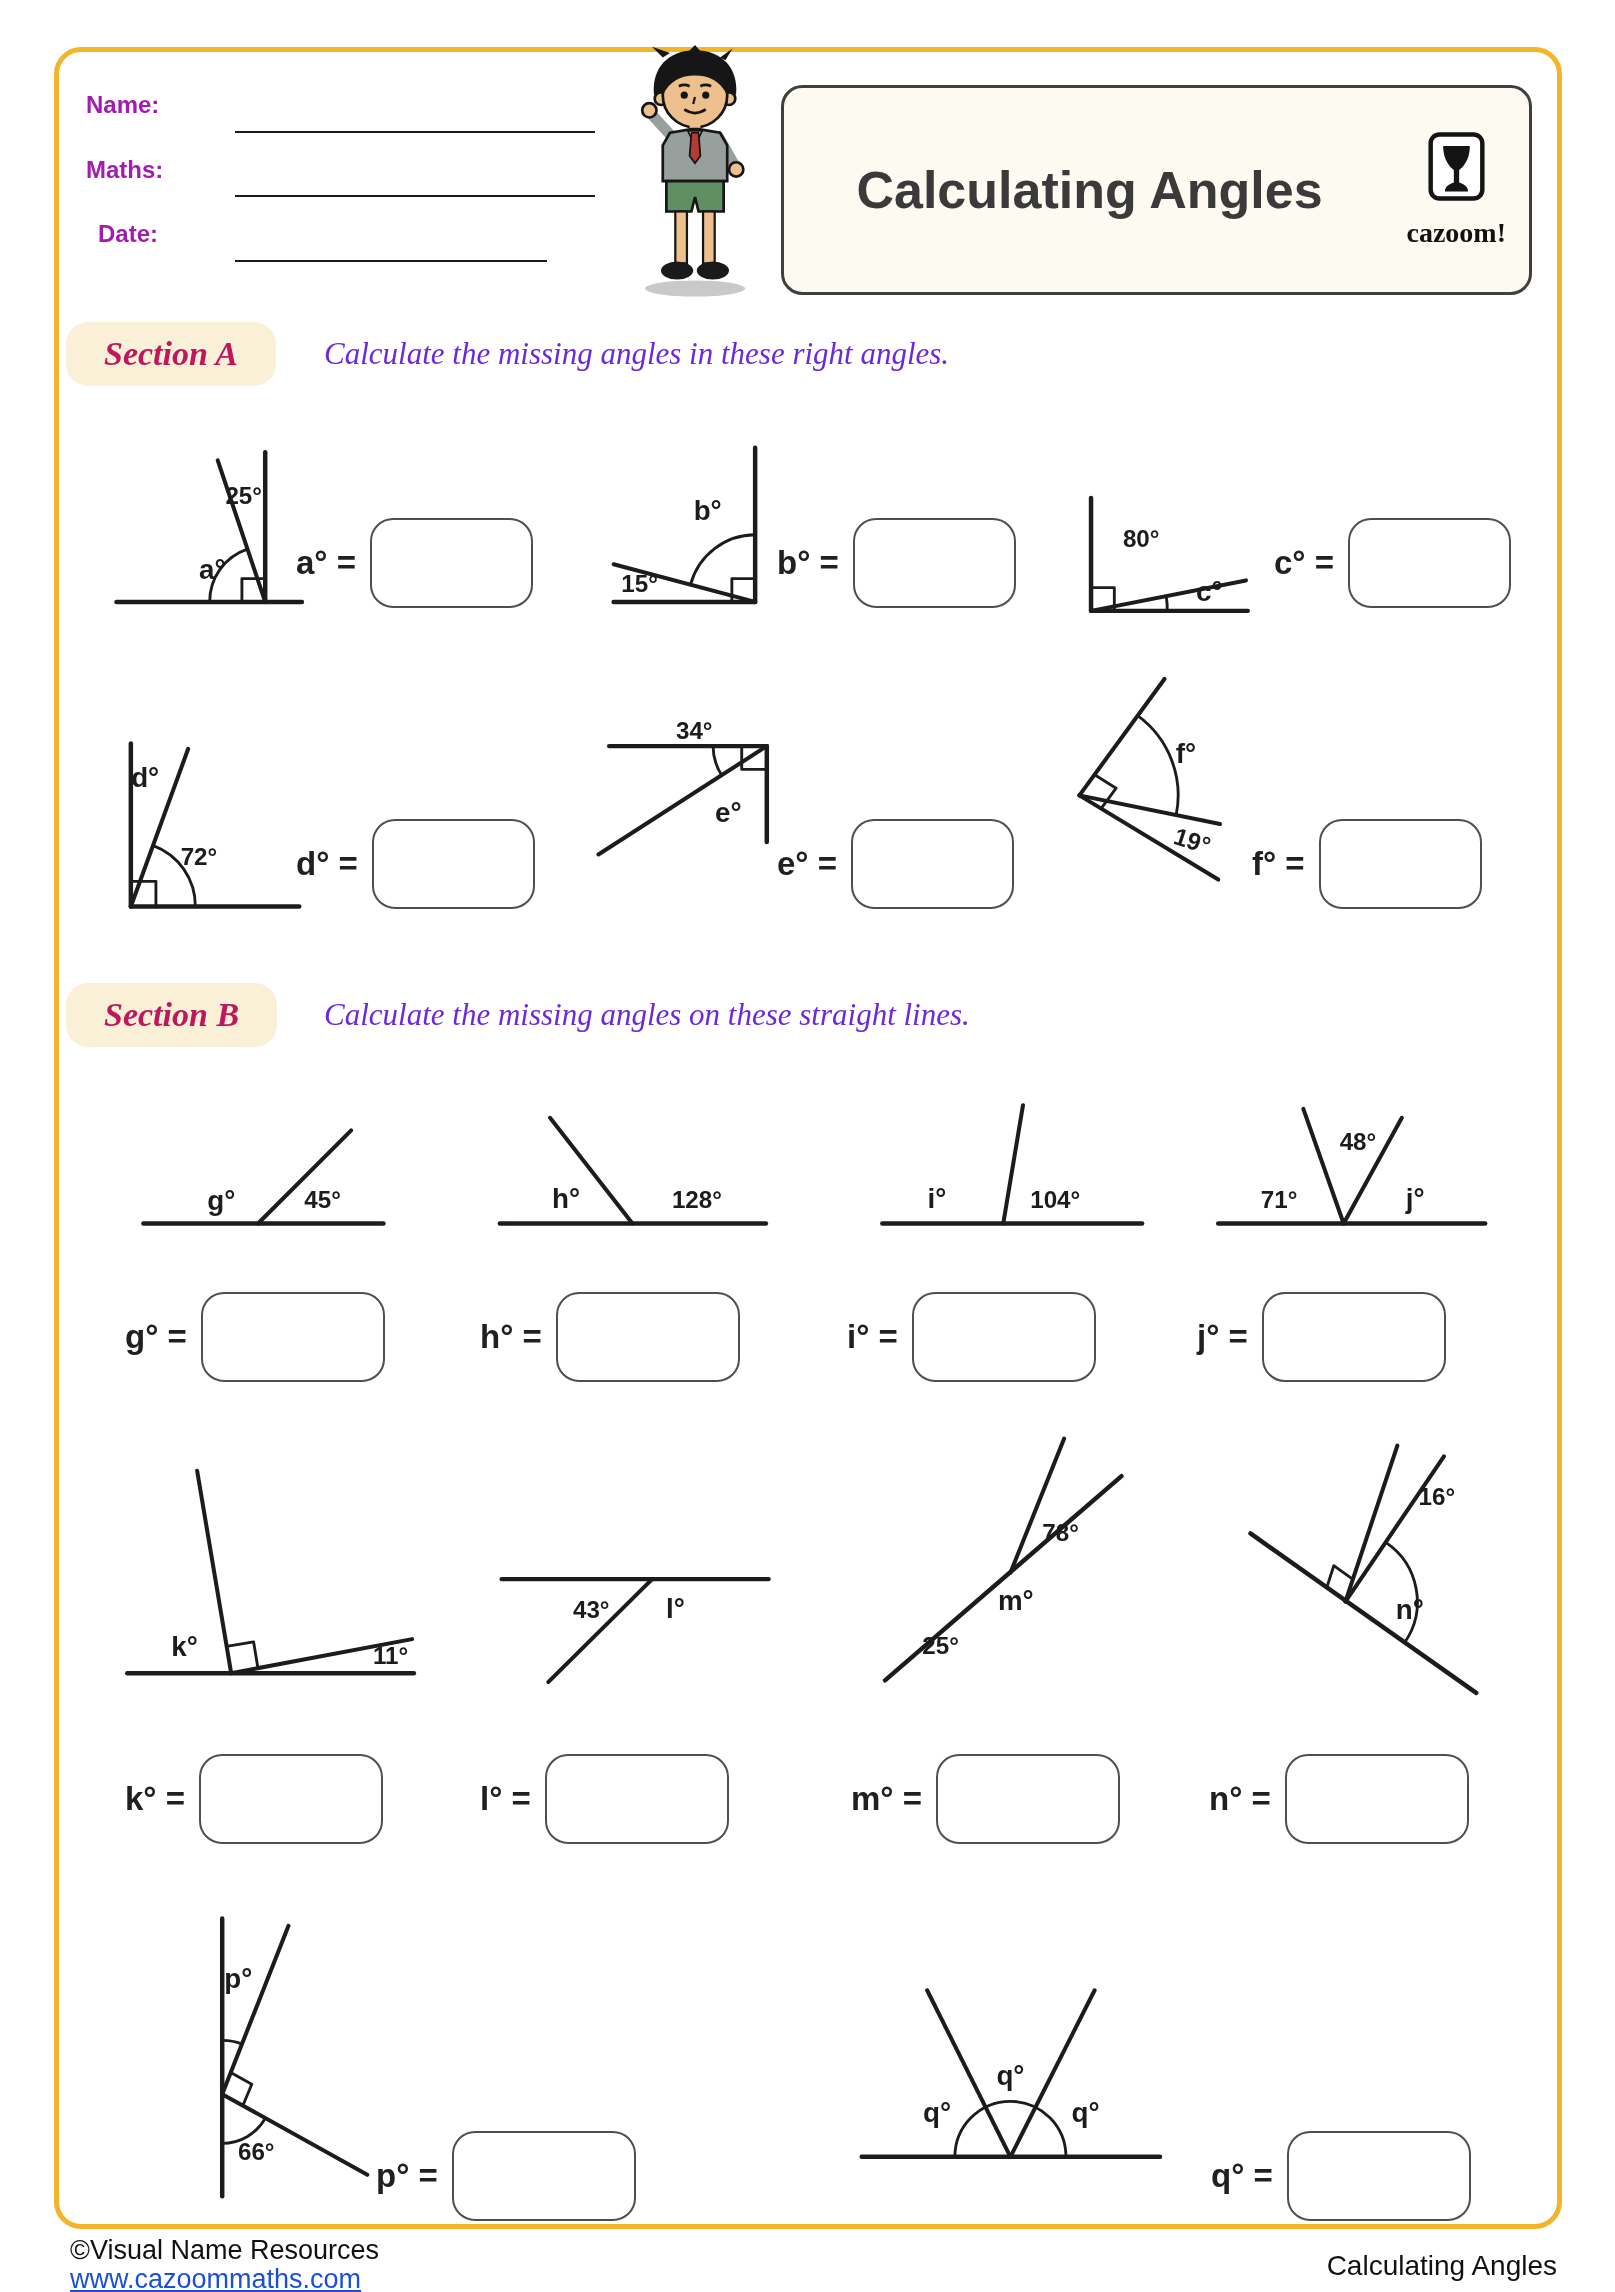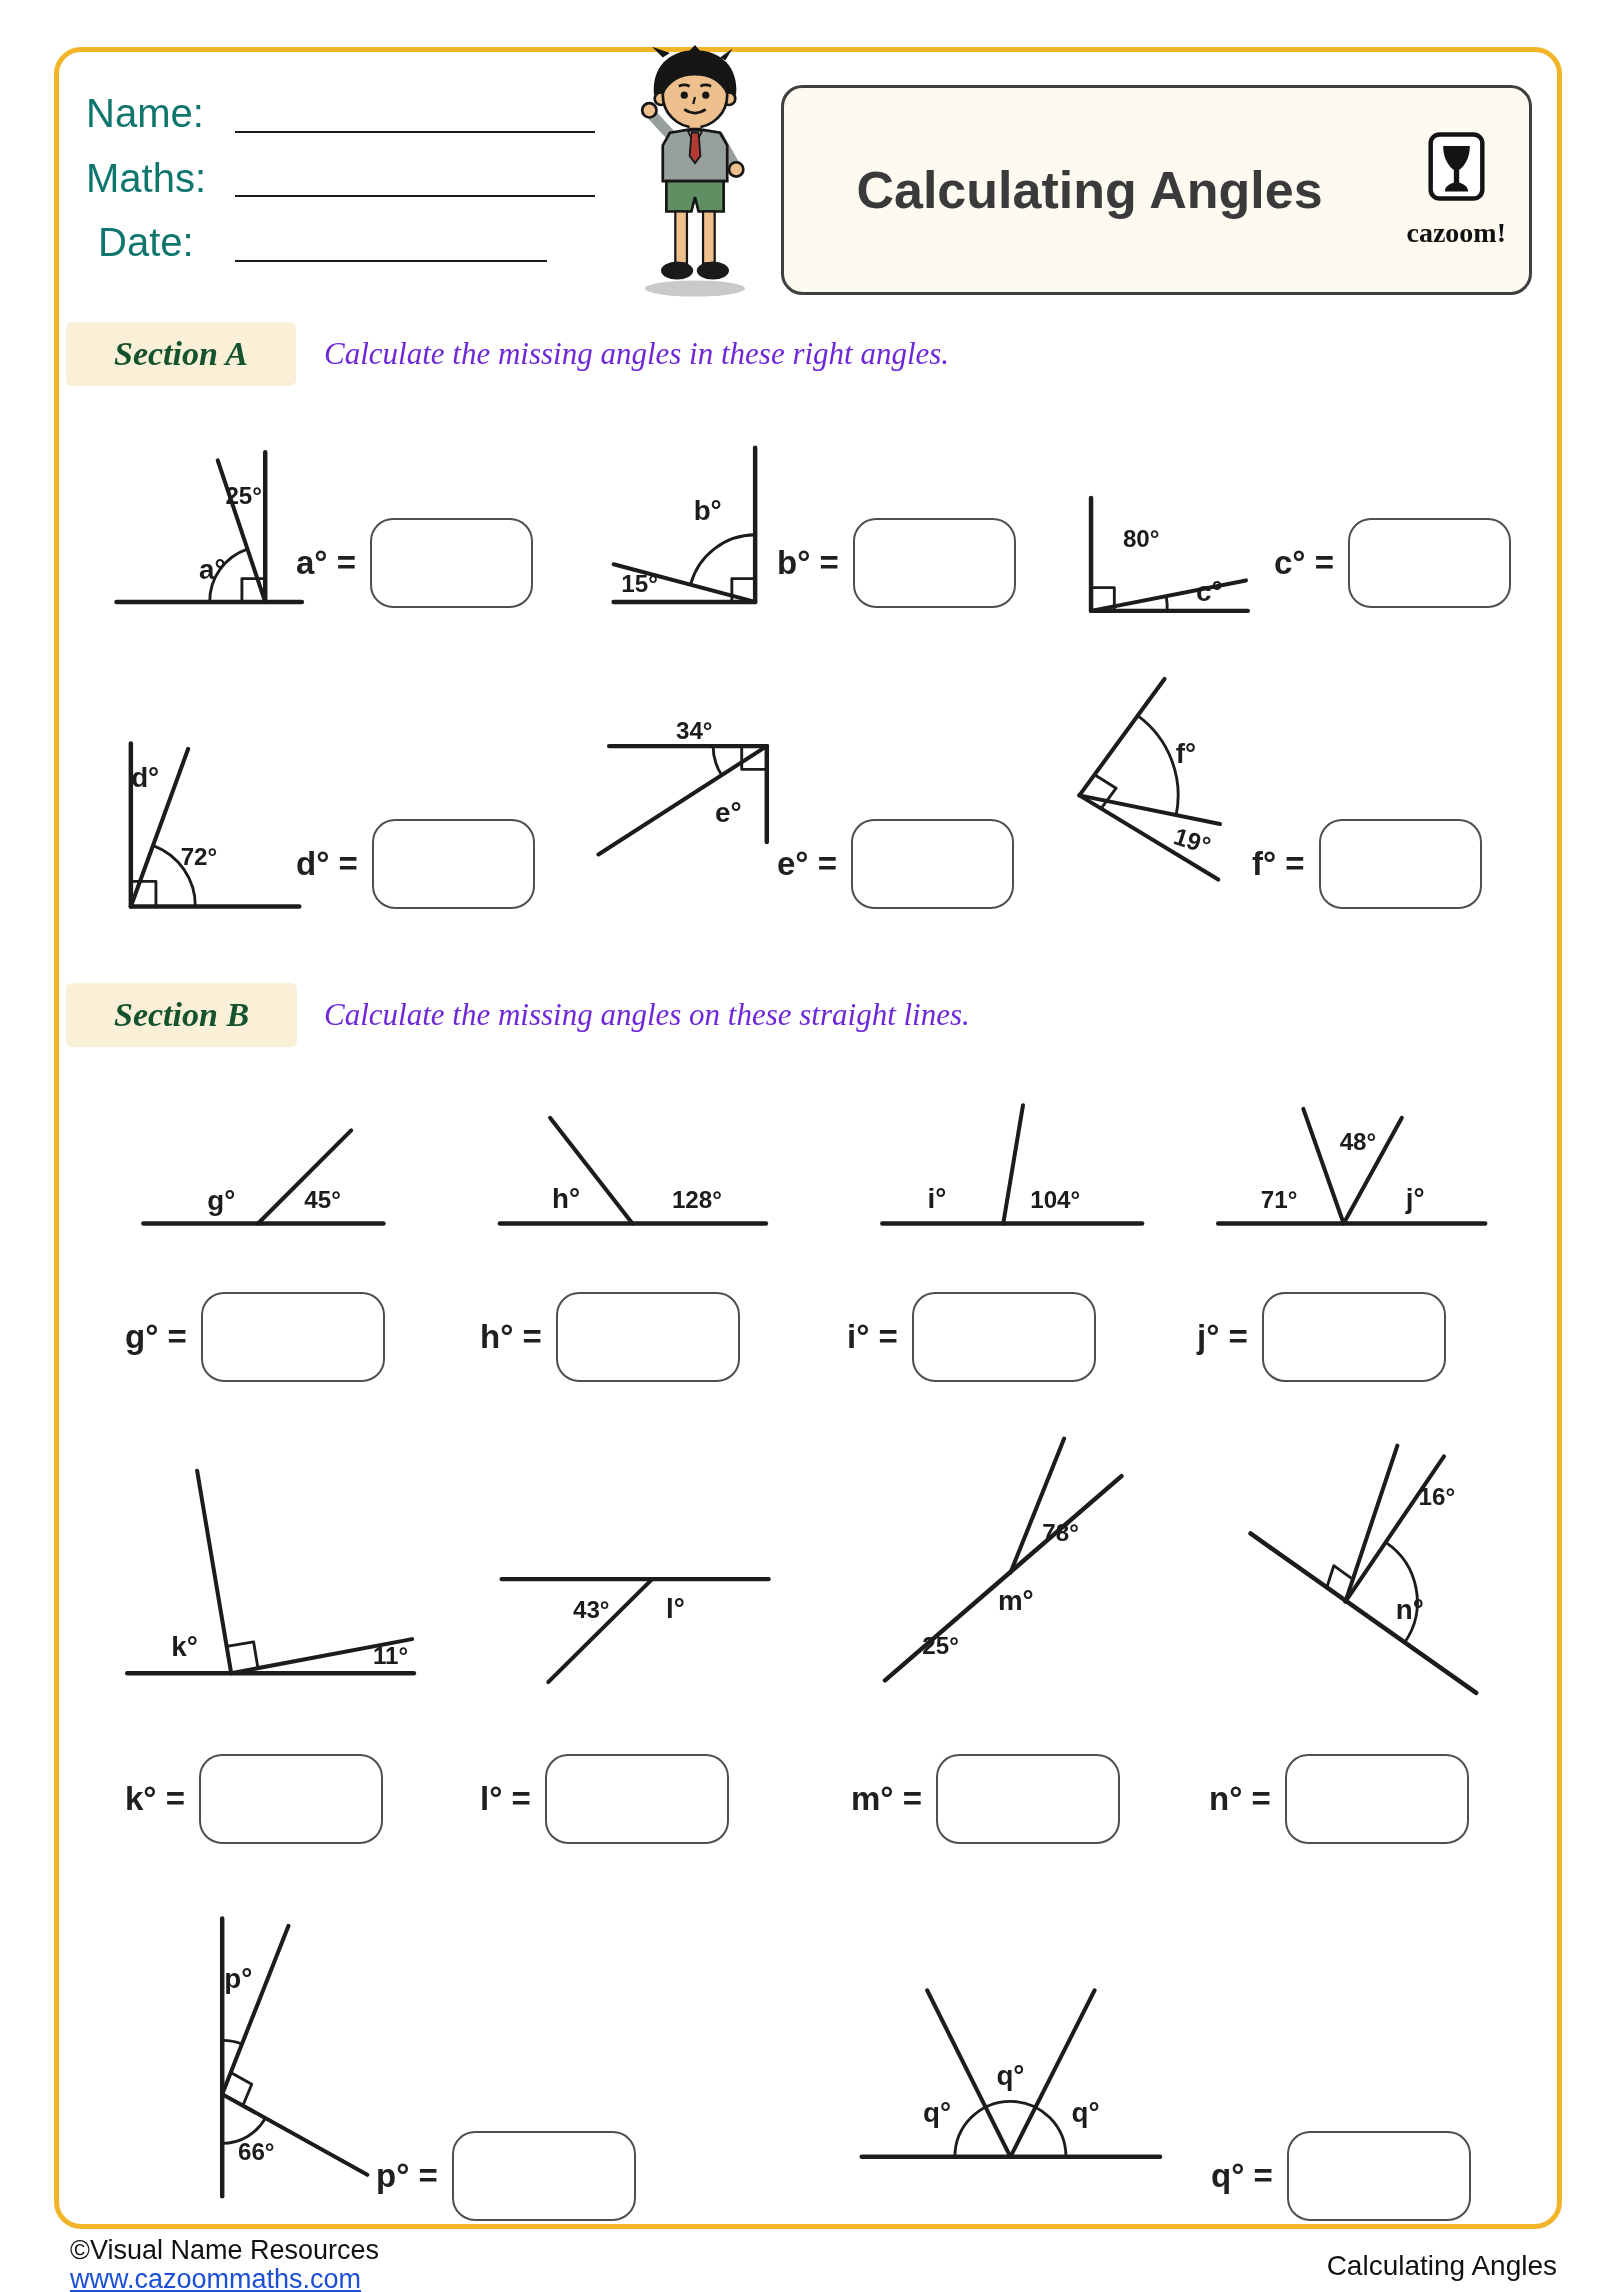--- a/index.html
+++ b/index.html
@@ -1,34 +1,34 @@
 <!DOCTYPE html>
 <html style="font-size:14.3px"><head>
 <meta charset="utf-8">
 <style>
   *{margin:0;padding:0;box-sizing:border-box}
   html,body{width:1616px;height:2293px;background:#ffffff;overflow:hidden;
     font-family:"Liberation Sans",sans-serif;position:relative}
   .frame{position:absolute;left:54px;top:47px;width:1508px;height:2182px;
     border:5.4px solid #f2b52a;border-radius:27px;background:#fff}
   
-  .field-label{position:absolute;font-weight:400;font-size:40px;color:#0f766e}
+  .field-label{position:absolute;font-weight:700;font-size:24px;color:#a21caf}
   .field-line{position:absolute;border-bottom:2.7px solid #1a1a1a;height:0}
   
   .title-box{position:absolute;left:781px;top:85px;width:751px;height:210px;
     border:3.6px solid #3f3f3f;border-radius:21.5px;background:#fdfaf1}
   .title-text{position:absolute;left:9px;right:143px;top:0;bottom:0;display:flex;
     align-items:center;justify-content:center;font-weight:700;font-size:52px;color:#3a3a3a}
   .logo{position:absolute;right:23px;top:50%;transform:translateY(-50%);
     display:flex;flex-direction:column;align-items:center;gap:15px}
   .logo-text{font-family:"Liberation Serif",serif;font-weight:700;font-size:28px;color:#111}
   
-  .pill{position:absolute;left:66px;height:64px;background:#faf0d7;border-radius:6px;
-    display:flex;align-items:center;padding:0 48px;font-family:"Liberation Serif",serif;
-    font-style:italic;font-weight:700;font-size:34px;color:#14532d}
+  .pill{position:absolute;left:66px;height:64px;background:#faf0d7;border-radius:22px;
+    display:flex;align-items:center;padding:0 38px;font-family:"Liberation Serif",serif;
+    font-style:italic;font-weight:700;font-size:34px;color:#be185d}
   .instruction{position:absolute;left:324px;height:64px;display:flex;align-items:center;
     font-family:"Liberation Serif",serif;font-style:italic;font-size:31px;color:#6d28d9}
   
   svg.diagrams{position:absolute;left:0;top:0}
   .dline{stroke:#1c1c1c;stroke-width:5;stroke-linecap:round;fill:none}
   .dray{stroke:#1c1c1c;stroke-width:4.5;stroke-linecap:round;fill:none}
   .dmark{stroke:#1c1c1c;stroke-width:3.2;fill:none;stroke-linejoin:round}
   .darc{stroke:#1c1c1c;stroke-width:3.2;fill:none}
   svg.diagrams text{fill:#1c1c1c;text-anchor:middle;font-family:"Liberation Sans",sans-serif}
   .tdeg{font-size:27px;font-weight:700}

